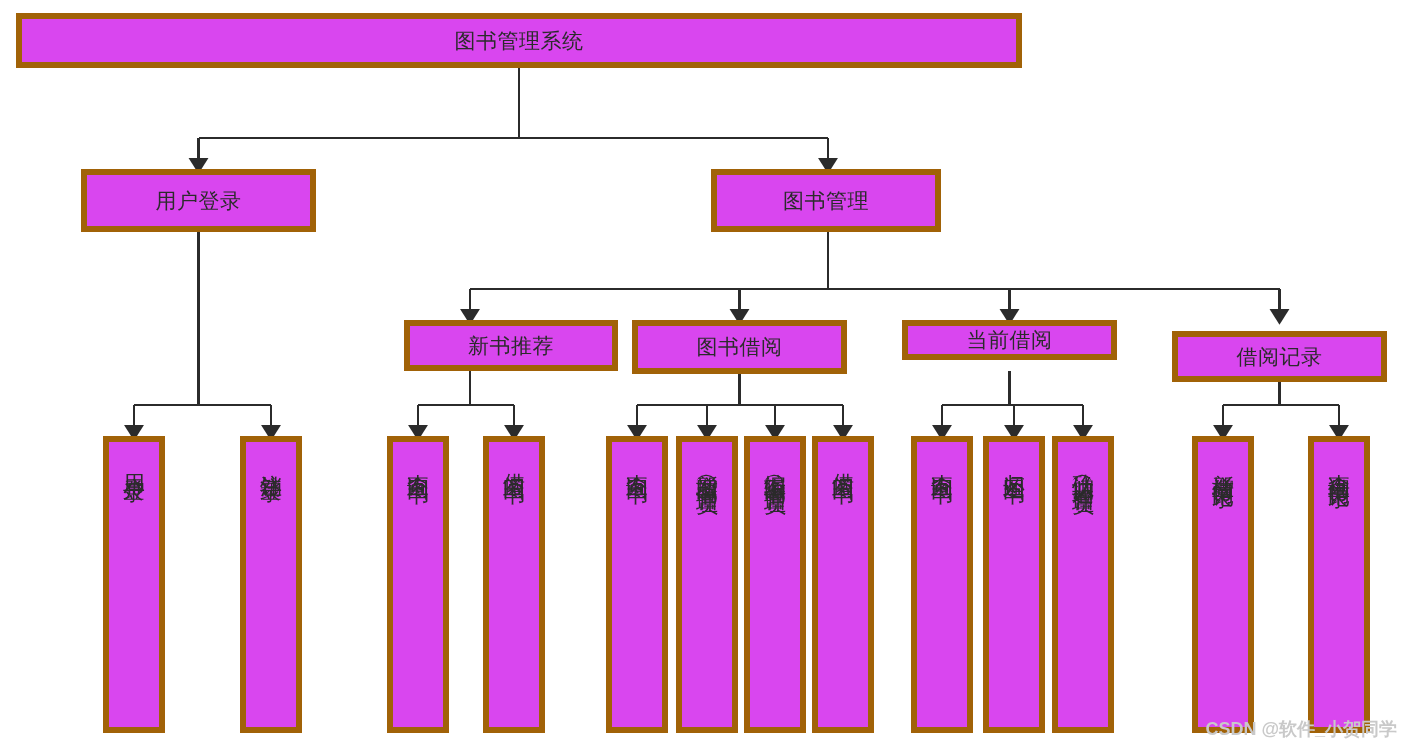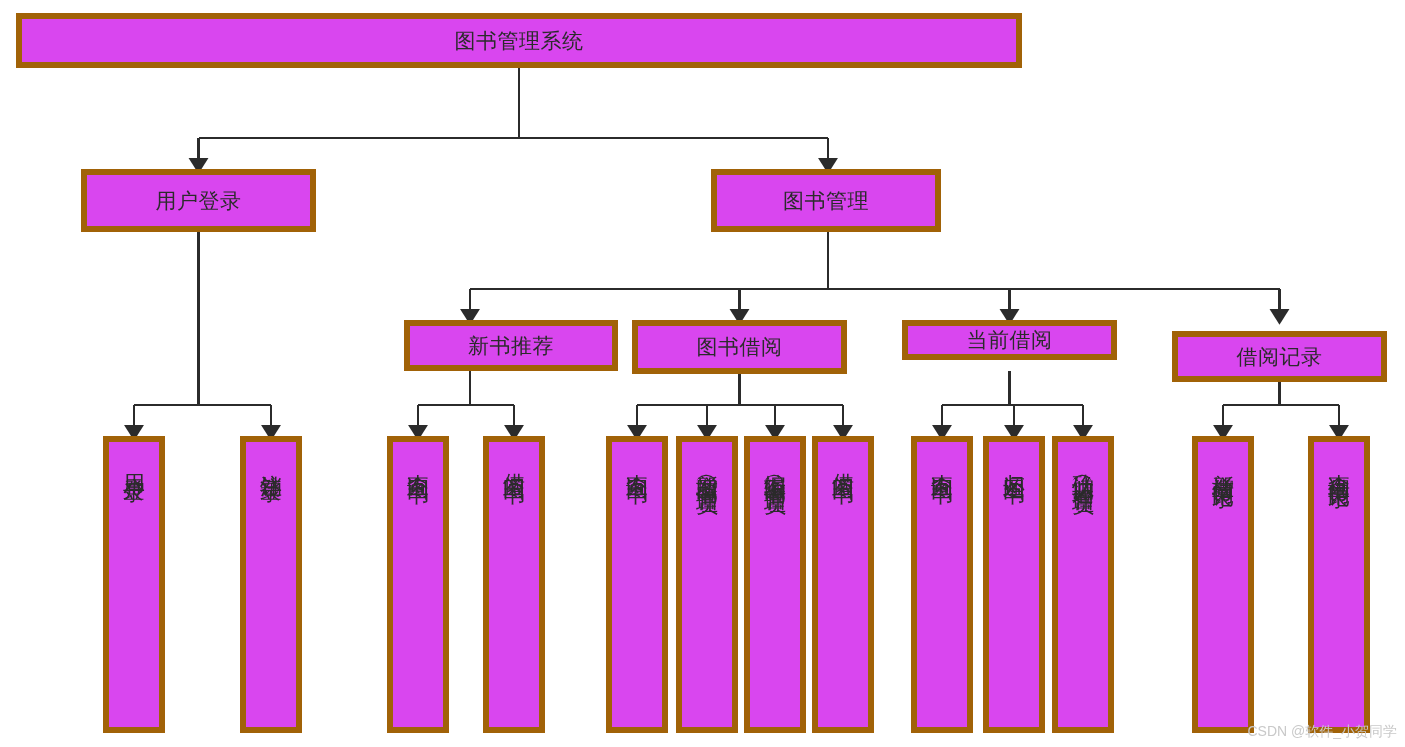--- a/index.html
+++ b/index.html
@@ -58,24 +58,25 @@
     writing-mode: vertical-rl;
     text-orientation: upright;
     font-size: 22px;
     line-height: 1.0;
     letter-spacing: 3px;
   }
   .watermark {
     position: absolute;
     right: 8px;
     bottom: 6px;
-    font-size: 14px;
+    font-size: 18px;
     color: #c9c9c9;
     z-index: 5;
     white-space: pre;
+    font-weight: bold;
   }
 </style>
 </head>
 <body>
 
 <div id="diagram-root">
 
   <svg id="connectors" viewBox="0 0 1405 747" xmlns="http://www.w3.org/2000/svg">
     <defs>
       <marker id="arrow" markerWidth="9" markerHeight="9" refX="3.2" refY="4.5" orient="auto" markerUnits="strokeWidth">

